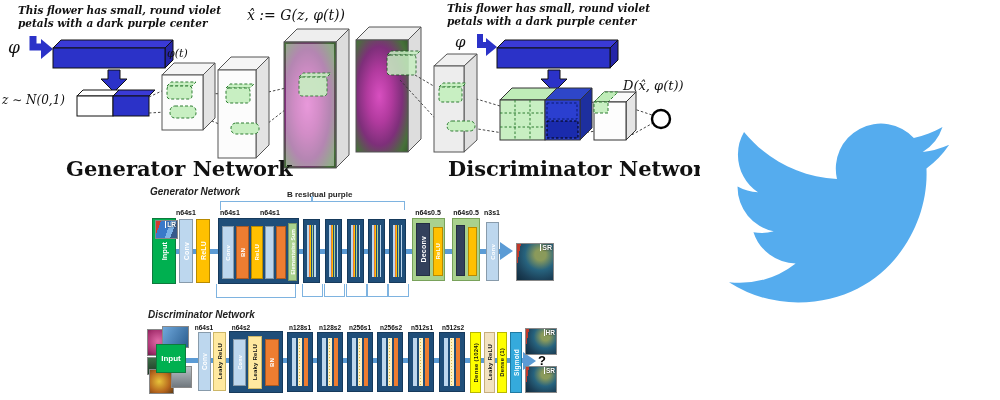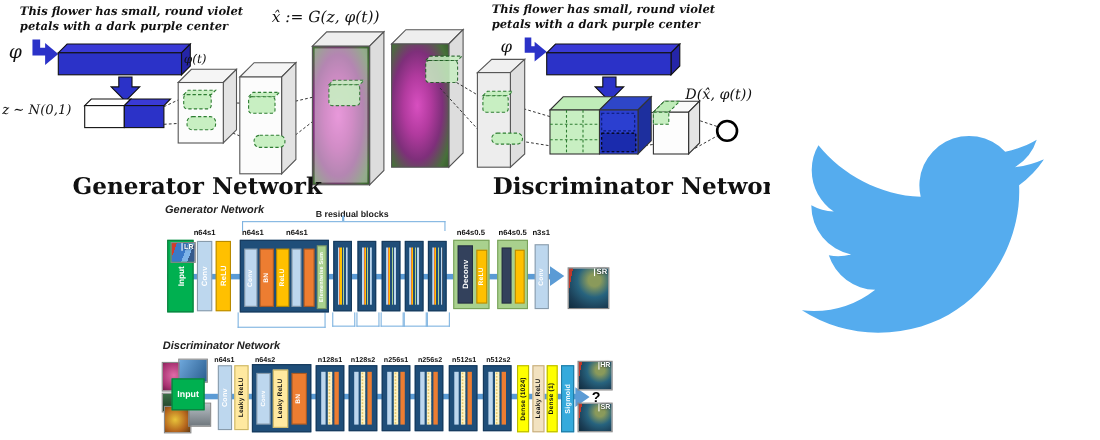--- a/index.html
+++ b/index.html
@@ -203,21 +203,21 @@
       </g>
 
       <text class="math-d" x="623" y="90">D(x̂, φ(t))</text>
       <circle cx="661" cy="119" r="9" fill="#fff" stroke="#000" stroke-width="2.4"></circle>
       <text class="netlbl" x="448" y="176">Discriminator Network</text>
     </g>
   </svg>
 
   <div class="abs" style="left:0;top:0;width:700px;height:400px;">
     <div class="fig-title" style="left:150px;top:186px">Generator Network</div>
-    <div class="note" style="left:287px;top:190px">B residual blocks</div>
+    <div class="note" style="left:287px;top:190px">B residual purple</div>
     <div class="tick" style="left:311px;top:196px;width:1.6px;height:5px"></div>
     <div class="bracket" style="left:220px;top:201px;width:183px;height:8px"></div>
 
     <div class="lbl" style="left:170px;top:209px;width:32px">n64s1</div>
     <div class="lbl" style="left:214px;top:209px;width:32px">n64s1</div>
     <div class="lbl" style="left:254px;top:209px;width:32px">n64s1</div>
     <div class="lbl" style="left:409px;top:209px;width:38px">n64s0.5</div>
     <div class="lbl" style="left:448px;top:209px;width:36px">n64s0.5</div>
     <div class="lbl" style="left:480px;top:209px;width:24px">n3s1</div>
 

